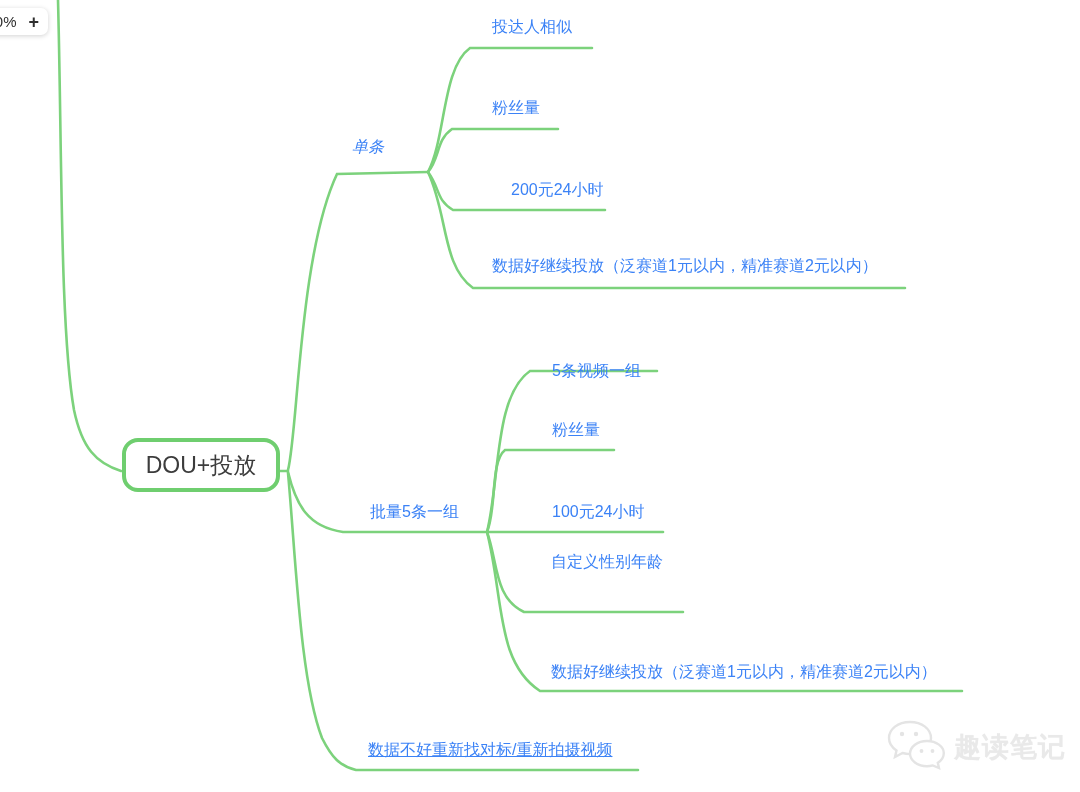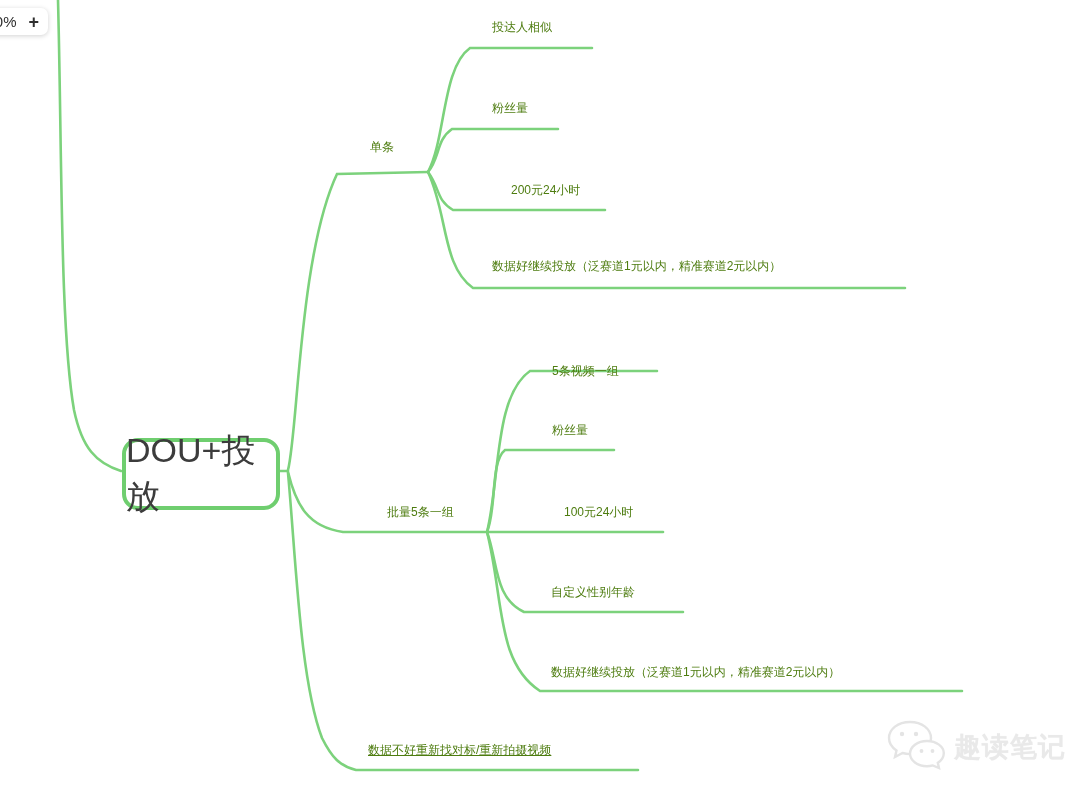--- a/index.html
+++ b/index.html
@@ -21,36 +21,36 @@
   }
   #connector-layer path {
     fill: none;
     stroke: #7cd27c;
     stroke-width: 2.6;
     stroke-linecap: round;
   }
   .topic-label {
     position: absolute;
     white-space: nowrap;
-    font-size: 12px;
+    font-size: 16px;
     line-height: 22px;
-    color: #4d7c0f;
+    color: #3b82f6;
     cursor: default;
   }
   .root-node {
     position: absolute;
     left: 122px; top: 438px;
-    width: 158px; height: 72px;
+    width: 158px; height: 54px;
     background: #ffffff;
     border: 4px solid #6fce6f;
     border-radius: 16px;
     display: flex;
     align-items: center;
     justify-content: center;
-    font-size: 34px;
+    font-size: 23px;
     color: #3c3c3c;
   }
   .zoom-toolbar {
     position: absolute;
     left: -30px; top: 8px;
     width: 78px; height: 27px;
     background: #ffffff;
     border-radius: 7px;
     box-shadow: 0 1px 5px rgba(0,0,0,0.18);
     display: flex;
@@ -103,31 +103,31 @@
   <path d="M 487 532 C 497 508 490 462 505 450 L 614 450"></path>
   <path d="M 487 532 L 663 532"></path>
   <path d="M 487 532 C 498 562 494 598 524 612 L 683 612"></path>
   <path d="M 487 532 C 504 600 496 662 540 691 L 962 691"></path>
 
   <path d="M 288 473 C 296 560 300 680 322 738 C 332 758 340 766 356 770 L 638 770"></path>
 </svg>
 
 <div class="root-node">DOU+投放</div>
 
-<div class="topic-label" style="left:370px; top:136px;">单条</div>
+<div class="topic-label" style="left:352px; top:136px;font-style:italic;">单条</div>
 <div class="topic-label" style="left:492px; top:16px;">投达人相似</div>
 <div class="topic-label" style="left:492px; top:97px;">粉丝量</div>
 <div class="topic-label" style="left:511px; top:179px;">200元24小时</div>
 <div class="topic-label" style="left:492px; top:255px;">数据好继续投放（泛赛道1元以内，精准赛道2元以内）</div>
 
-<div class="topic-label" style="left:370px; top:501px;margin-left:17px;">批量5条一组</div>
+<div class="topic-label" style="left:370px; top:501px;">批量5条一组</div>
 <div class="topic-label" style="left:552px; top:360px;">5条视频一组</div>
 <div class="topic-label" style="left:552px; top:419px;">粉丝量</div>
-<div class="topic-label" style="left:552px; top:501px;margin-left:12px;">100元24小时</div>
-<div class="topic-label" style="left:551px; top:581px;">自定义性别年龄</div>
+<div class="topic-label" style="left:552px; top:501px;">100元24小时</div>
+<div class="topic-label" style="left:551px; top:552px;font-family:Liberation Mono, monospace;">自定义性别年龄</div>
 <div class="topic-label" style="left:551px; top:661px;">数据好继续投放（泛赛道1元以内，精准赛道2元以内）</div>
 
 <div class="topic-label" style="left:368px; top:739px;text-decoration:underline;">数据不好重新找对标/重新拍摄视频</div>
 
 <div class="zoom-toolbar">
   <span>0%</span>
   <span class="zoom-in-btn">+</span>
 </div>
 
 <div class="watermark">

